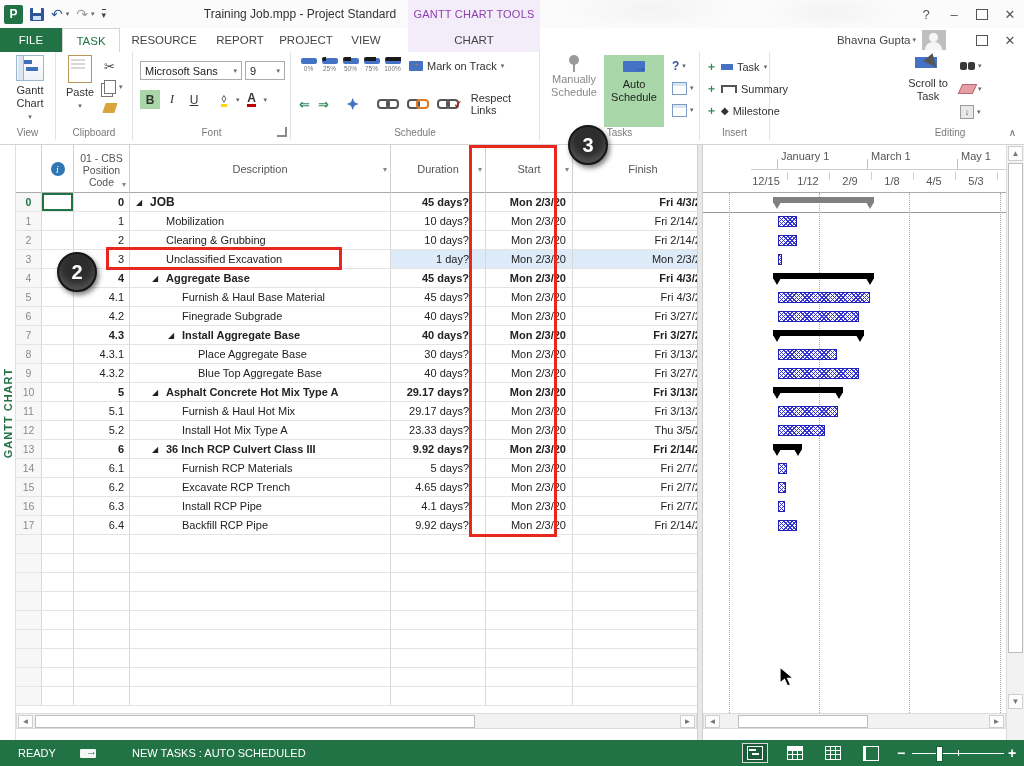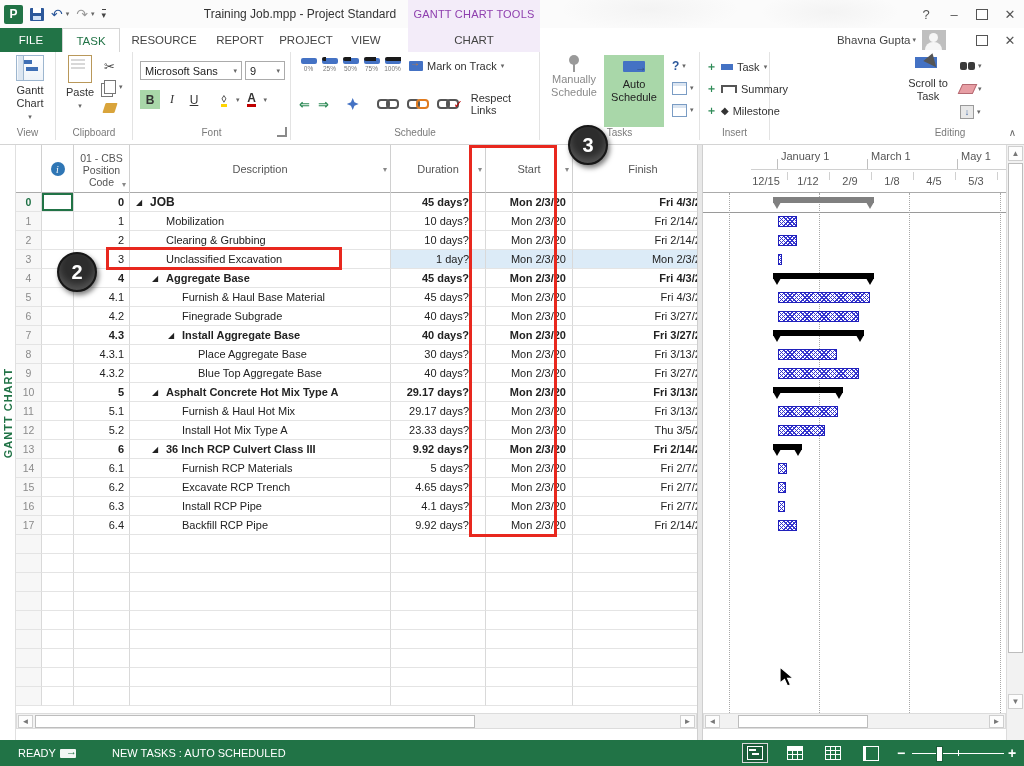--- a/index.html
+++ b/index.html
@@ -831,21 +831,21 @@
     <span class="vs-btn" style="top:1px;">▲</span>
     <span class="vs-thumb" style="top:18px;height:490px;"></span>
     <span class="vs-btn" style="top:549px;">▼</span>
   </div>
 </div>
 
 <div class="abs statusbar">
   <div class="sb-item" style="left:18px;">
       <span>READY</span>
     </div>
-  <div class="sb-item" style="left:60px;gap:36px;">
+  <div class="sb-item" style="left:80px;gap:36px;">
     <span class="i-autosched"></span>
     <span>NEW TASKS : AUTO SCHEDULED</span>
   </div>
   <div class="viewbtn sel" style="left:742px;">
       <span class="vb-g"></span>
     </div>
   <div class="viewbtn" style="left:782px;">
       <span class="vb-grid t"></span>
     </div>
   <div class="viewbtn" style="left:820px;">

